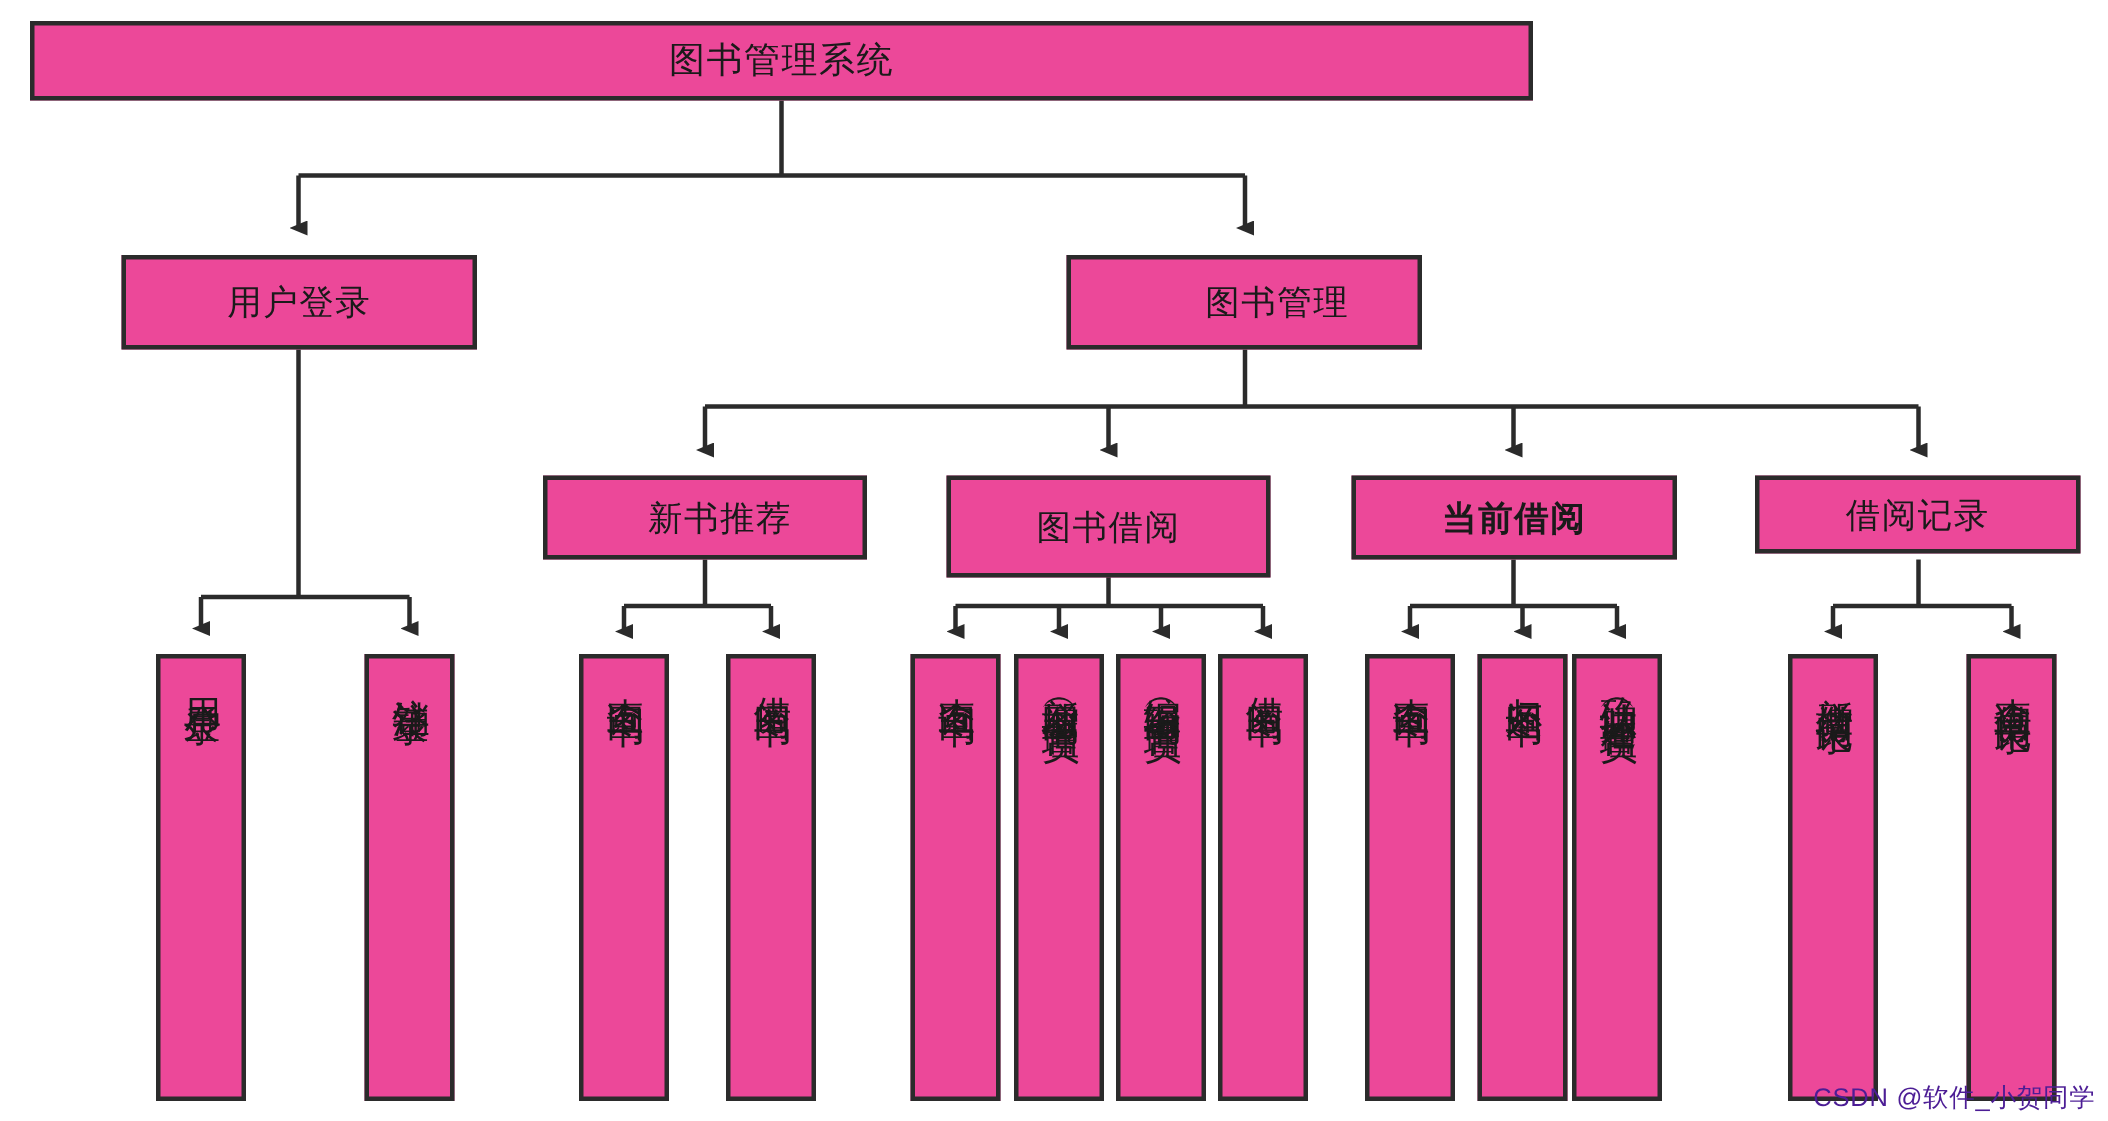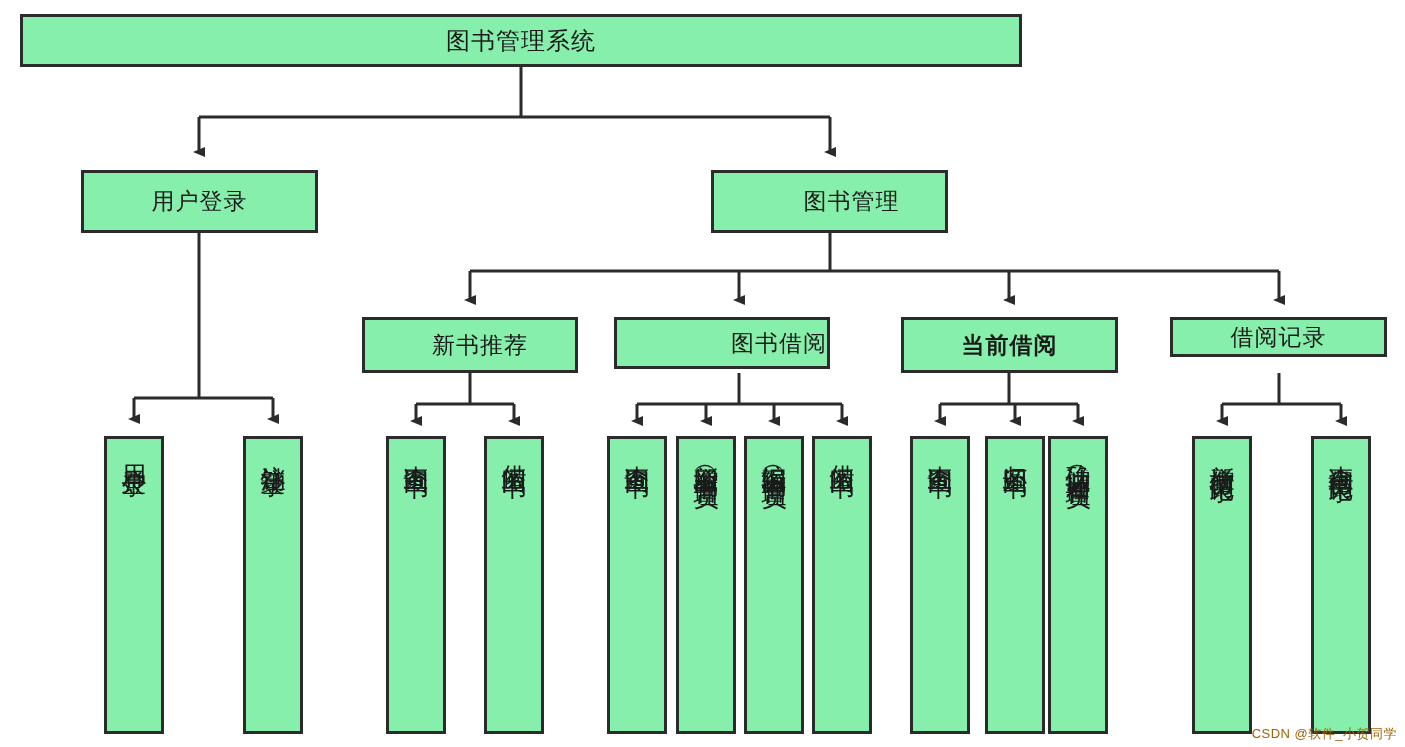--- a/index.html
+++ b/index.html
@@ -10,21 +10,21 @@
     position:relative;
     overflow:hidden;
   }
   #canvas{position:absolute;left:0;top:0;width:1405px;height:747px;}
   svg.wires{position:absolute;left:0;top:0;width:1405px;height:747px;pointer-events:none;}
 
   .node{
     position:absolute;
     box-sizing:border-box;
     border:3px solid #2b2b2b;
-    background:#86efac;
+    background:#ec4899;
     display:flex;
     align-items:center;
     justify-content:center;
     color:#1a1a1a;
     z-index:2;
   }
   .node .lbl{
     display:block;
     text-align:center;
     line-height:1.25;
@@ -49,22 +49,22 @@
     font-size:25px;
     line-height:1.0;
     letter-spacing:3px;
     white-space:nowrap;
   }
 
   .watermark{
     position:absolute;
     right:8px;
     bottom:4px;
-    font-size:13px;
-    color:#a16207;
+    font-size:17px;
+    color:#4c1d95;
     z-index:5;
     white-space:nowrap;
     letter-spacing:0.5px;
   }
 </style>
 </head>
 <body>
 
 <div id="canvas">
   <svg class="wires" viewBox="0 0 1405 747" xmlns="http://www.w3.org/2000/svg">
@@ -125,27 +125,27 @@
   <div class="node h-node" style="left:81px;top:170px;width:237px;height:63px;">
     <span class="lbl">用户登录</span>
   </div>
   <div class="node h-node" style="left:711px;top:170px;width:237px;height:63px;padding-left:44px;">
     <span class="lbl">图书管理</span>
   </div>
 
   <div class="node h-node" style="left:362px;top:317px;width:216px;height:56px;padding-left:20px;">
     <span class="lbl">新书推荐</span>
   </div>
-  <div class="node h-node" style="left:614px;top:317px;width:216px;height:52px;justify-content:flex-end;">
+  <div class="node h-node" style="left:631px;top:317px;width:216px;height:68px;">
     <span class="lbl">图书借阅</span>
   </div>
   <div class="node h-node" style="left:901px;top:317px;width:217px;height:56px;font-weight:bold;">
     <span class="lbl">当前借阅</span>
   </div>
-  <div class="node h-node" style="left:1170px;top:317px;width:217px;height:40px;">
+  <div class="node h-node" style="left:1170px;top:317px;width:217px;height:52px;">
     <span class="lbl">借阅记录</span>
   </div>
 
   <div class="node v-node" style="left:104px;top:436px;width:60px;height:298px;">
     <span class="lbl">用户登录</span>
   </div>
   <div class="node v-node" style="left:243px;top:436px;width:60px;height:298px;">
     <span class="lbl">注销登录</span>
   </div>
 

